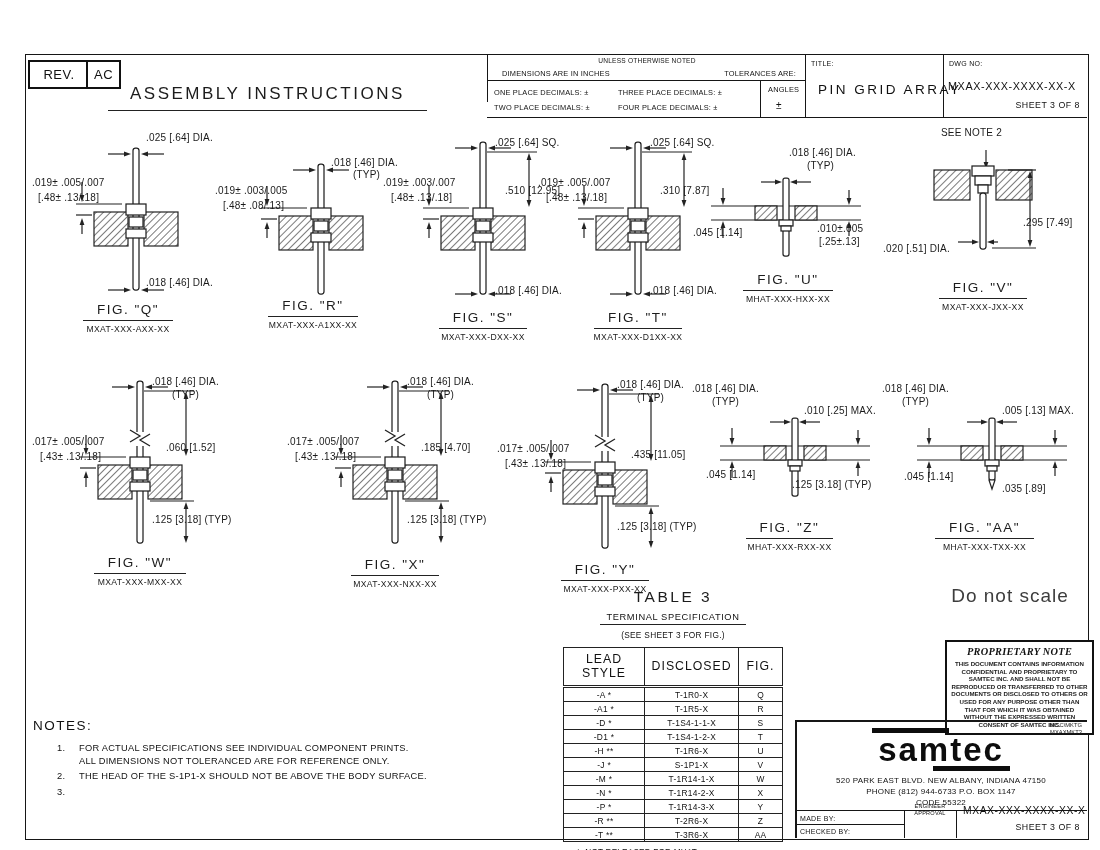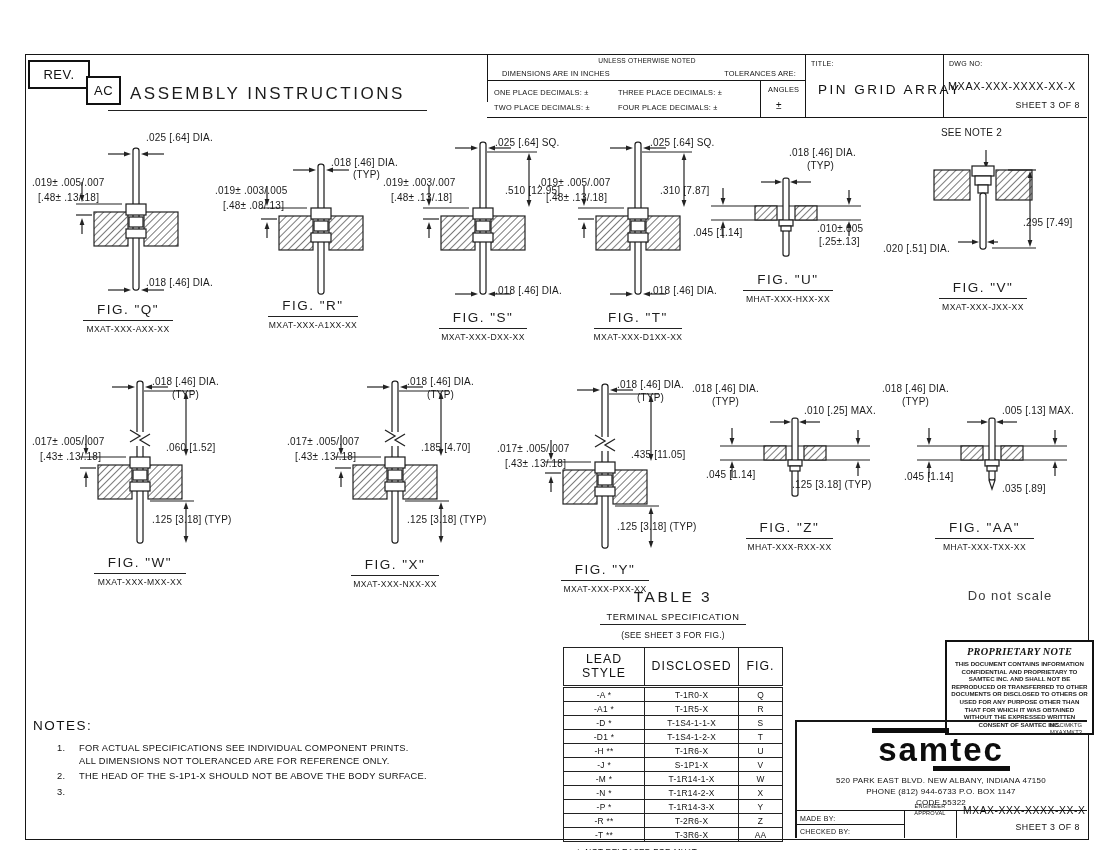--- a/index.html
+++ b/index.html
@@ -26,21 +26,21 @@
   table.spec th{border:1.2px solid #222;border-bottom:3px double #222;font-size:12.3px;font-weight:normal;letter-spacing:1px;padding:4px 6px 5px}
   table.spec td{border:1.1px solid #222;font-size:8.4px;letter-spacing:.3px;padding:1px 5px;height:11px;text-align:center;white-space:nowrap}
   .t3-foot{font-size:8.2px;letter-spacing:.2px;text-align:left;margin-top:5px;padding-left:14px;line-height:11px}
   
   .notes{position:absolute;left:33px;top:718px;width:440px}
   .notes-h{font-size:13.5px;letter-spacing:1.5px;margin-bottom:9px}
   .note-item{display:flex;margin:0 0 3px 24px;font-size:9.3px;letter-spacing:.25px;line-height:12.5px}
   .note-num{width:22px;flex:none}
   
   .scalewarn{position:absolute;left:925px;top:584px;width:170px;text-align:center;
-             font-size:13px;letter-spacing:1px;color:#3d3d3d;line-height:23px}
+             font-size:19px;letter-spacing:1px;color:#3d3d3d;line-height:23px}
   .prop{position:absolute;left:945px;top:640px;width:137px;border:2px solid #111;padding:4px 4px 5px;text-align:center;background:#fff}
   .prop-title{font-family:"Liberation Serif",serif;font-style:italic;font-weight:bold;font-size:10.3px;letter-spacing:.3px}
   .prop-body{font-size:6.15px;font-weight:bold;color:#222;line-height:7.6px;margin-top:3px;text-align:center}
   
   .coblock{position:absolute;left:795px;top:720px;width:292px;height:124px}
   .codes{position:absolute;right:5px;top:2px;font-size:5.8px;line-height:7px;text-align:right;color:#222}
   .logo-wrap{position:absolute;left:0;right:0;top:8px;text-align:center}
   .logo-inner{position:relative;display:inline-block;padding:5px 6px 4px}
   .logo-text{font-size:33px;font-weight:bold;letter-spacing:2px;color:#0d0d0d;line-height:34px}
   .bar-top{position:absolute;left:0;top:0;width:56%;height:5px;background:#0d0d0d}
@@ -58,21 +58,21 @@
   .hdr-label{position:absolute;font-size:7px;letter-spacing:.3px}
 </style>
 </head>
 <body>
 
 <div class="frame" style="left:25px;top:54px;width:1062px;height:784px"></div>
 
 <div class="revbox" style="left:28px;top:60px;width:58px;height:25px">
   <span>REV.</span>
 </div>
-<div class="revbox" style="left:86px;top:76px;width:31px;height:25px">
+<div class="revbox" style="left:86px;top:60px;width:31px;height:25px">
   <span>AC</span>
 </div>
 <div class="asm">ASSEMBLY INSTRUCTIONS</div>
 
 <div class="abs" style="left:487px;top:54px;width:318px;height:48px;border-left:1.4px solid #161616">
   <div class="tiny abs" style="left:0;right:0;top:3px;text-align:center">UNLESS OTHERWISE NOTED</div>
   <div class="small abs" style="left:14px;top:15px">DIMENSIONS ARE IN INCHES</div>
   <div class="small abs" style="right:10px;top:15px">TOLERANCES ARE:</div>
   <div class="line" style="left:0;top:26px;width:318px;height:1.4px"></div>
   <div class="tol-item" style="left:6px;top:34px">ONE PLACE DECIMALS: ±</div>

